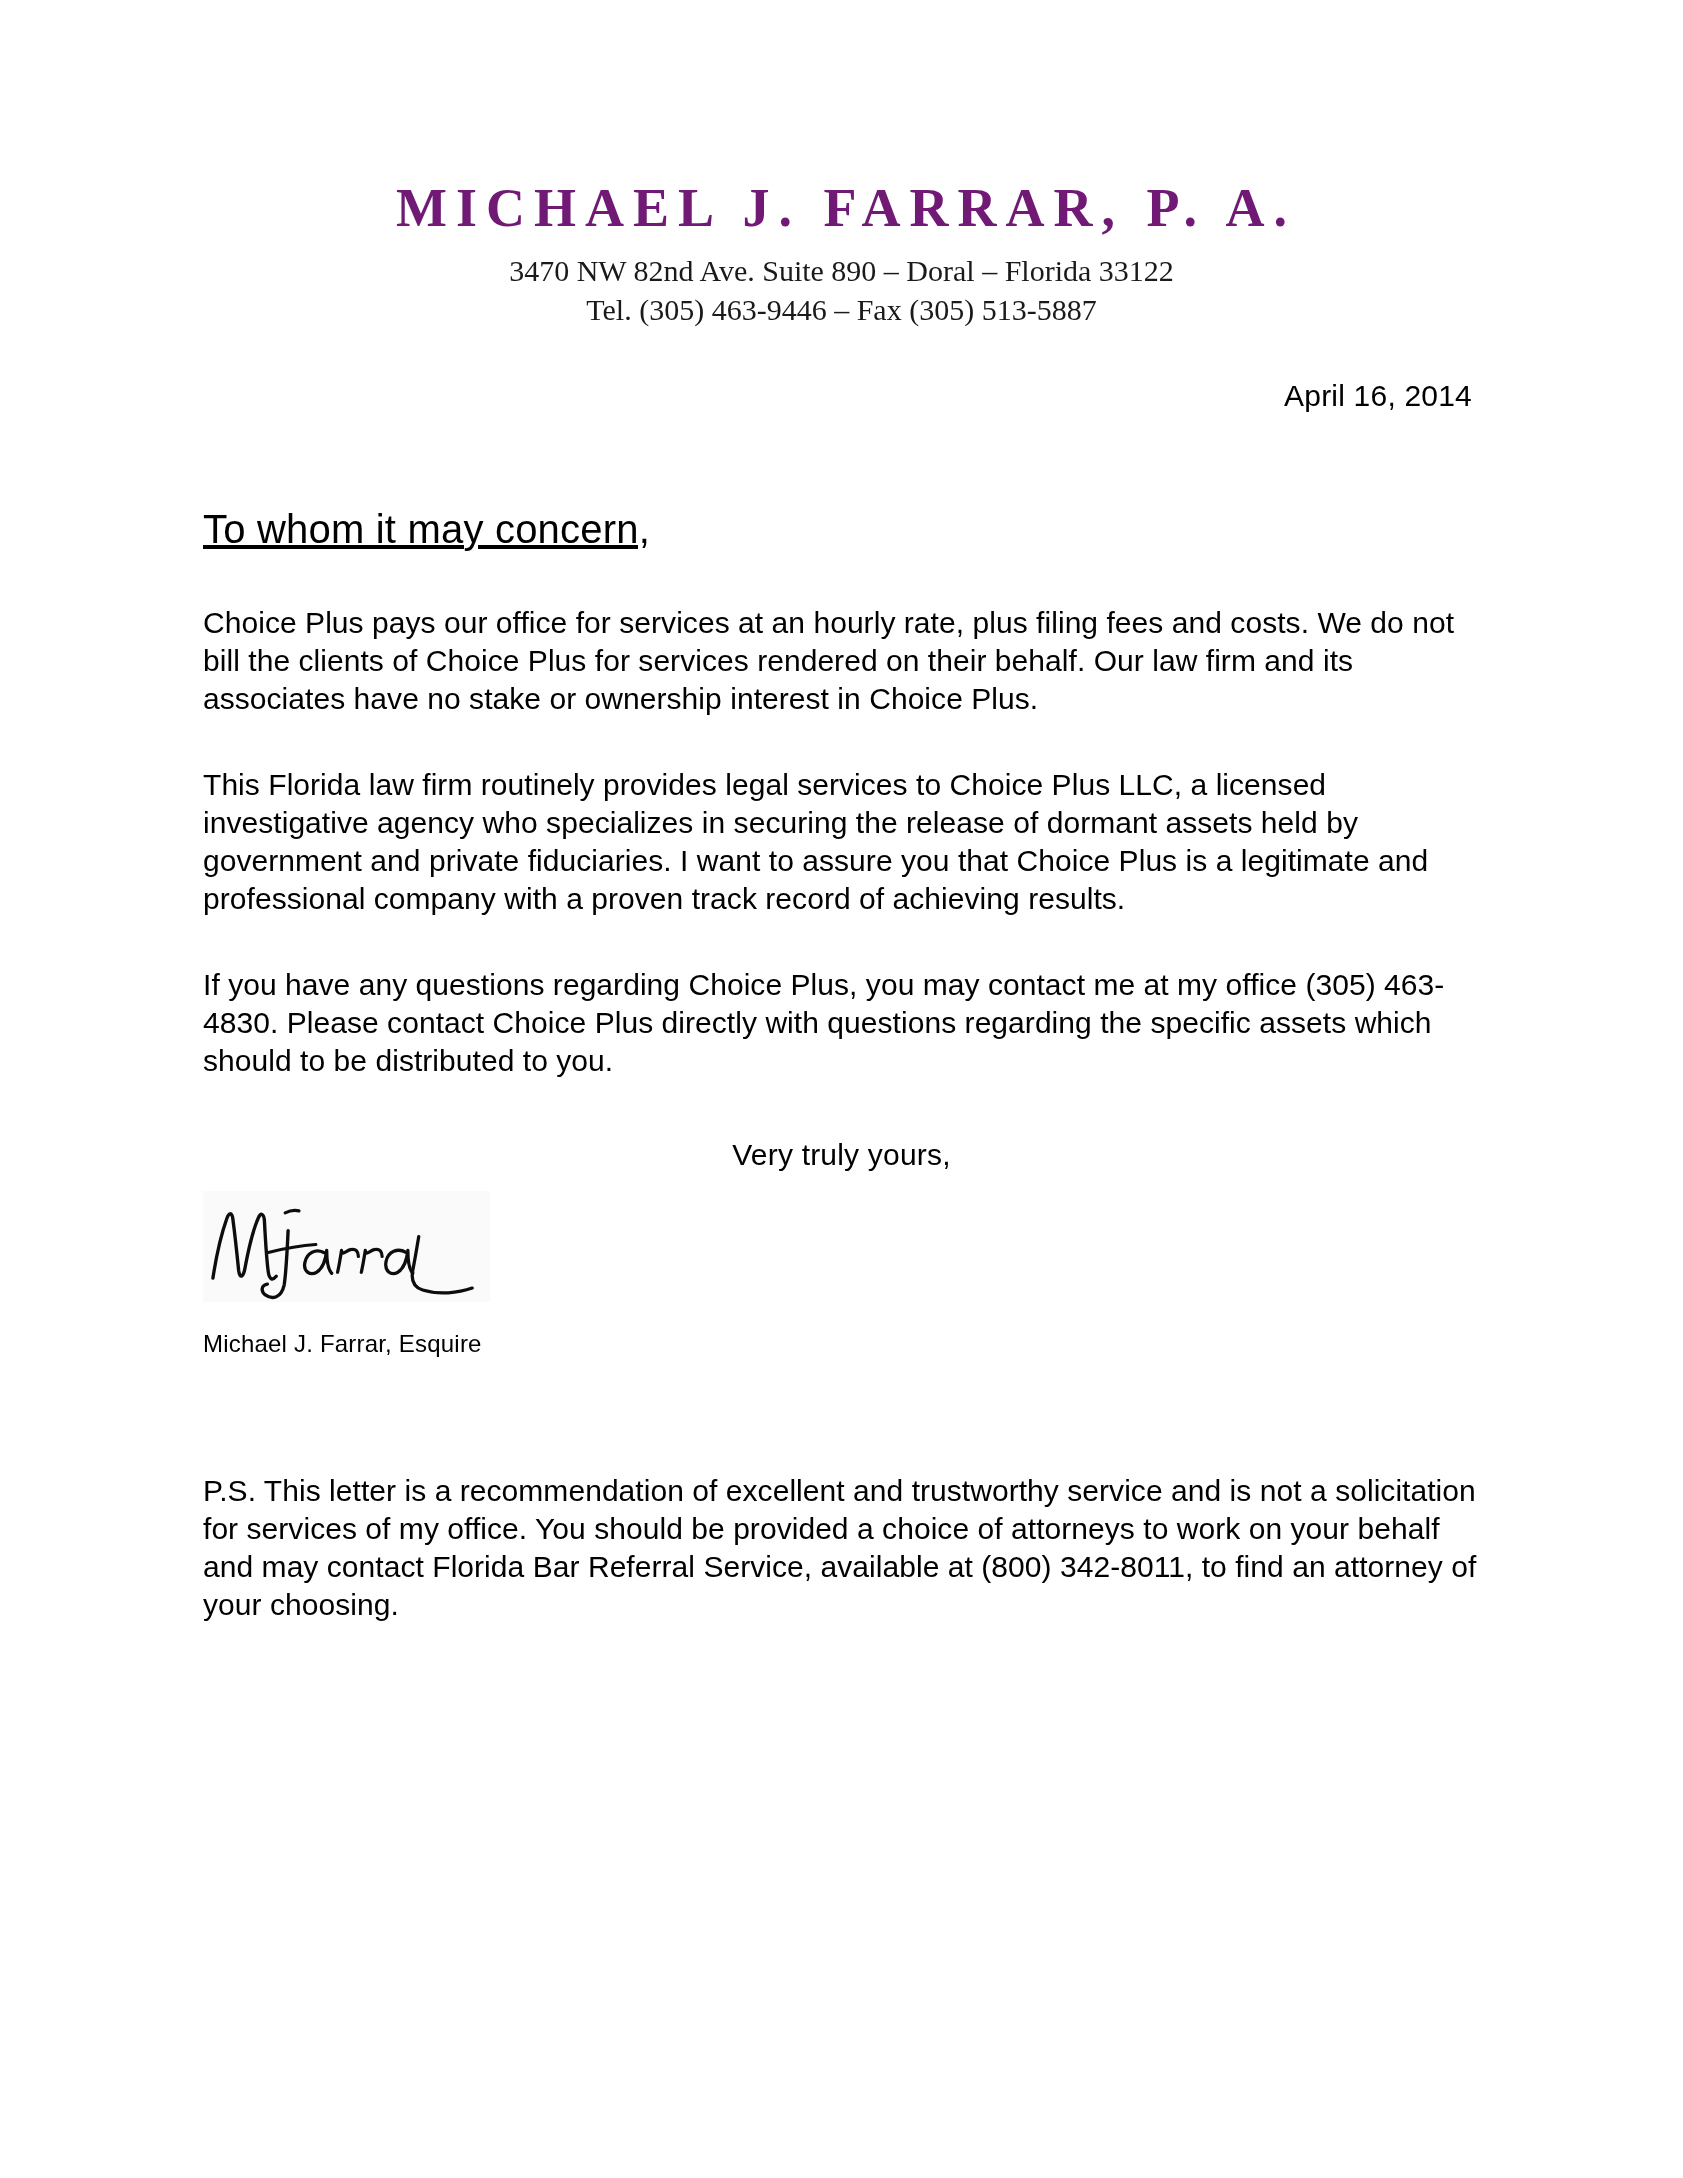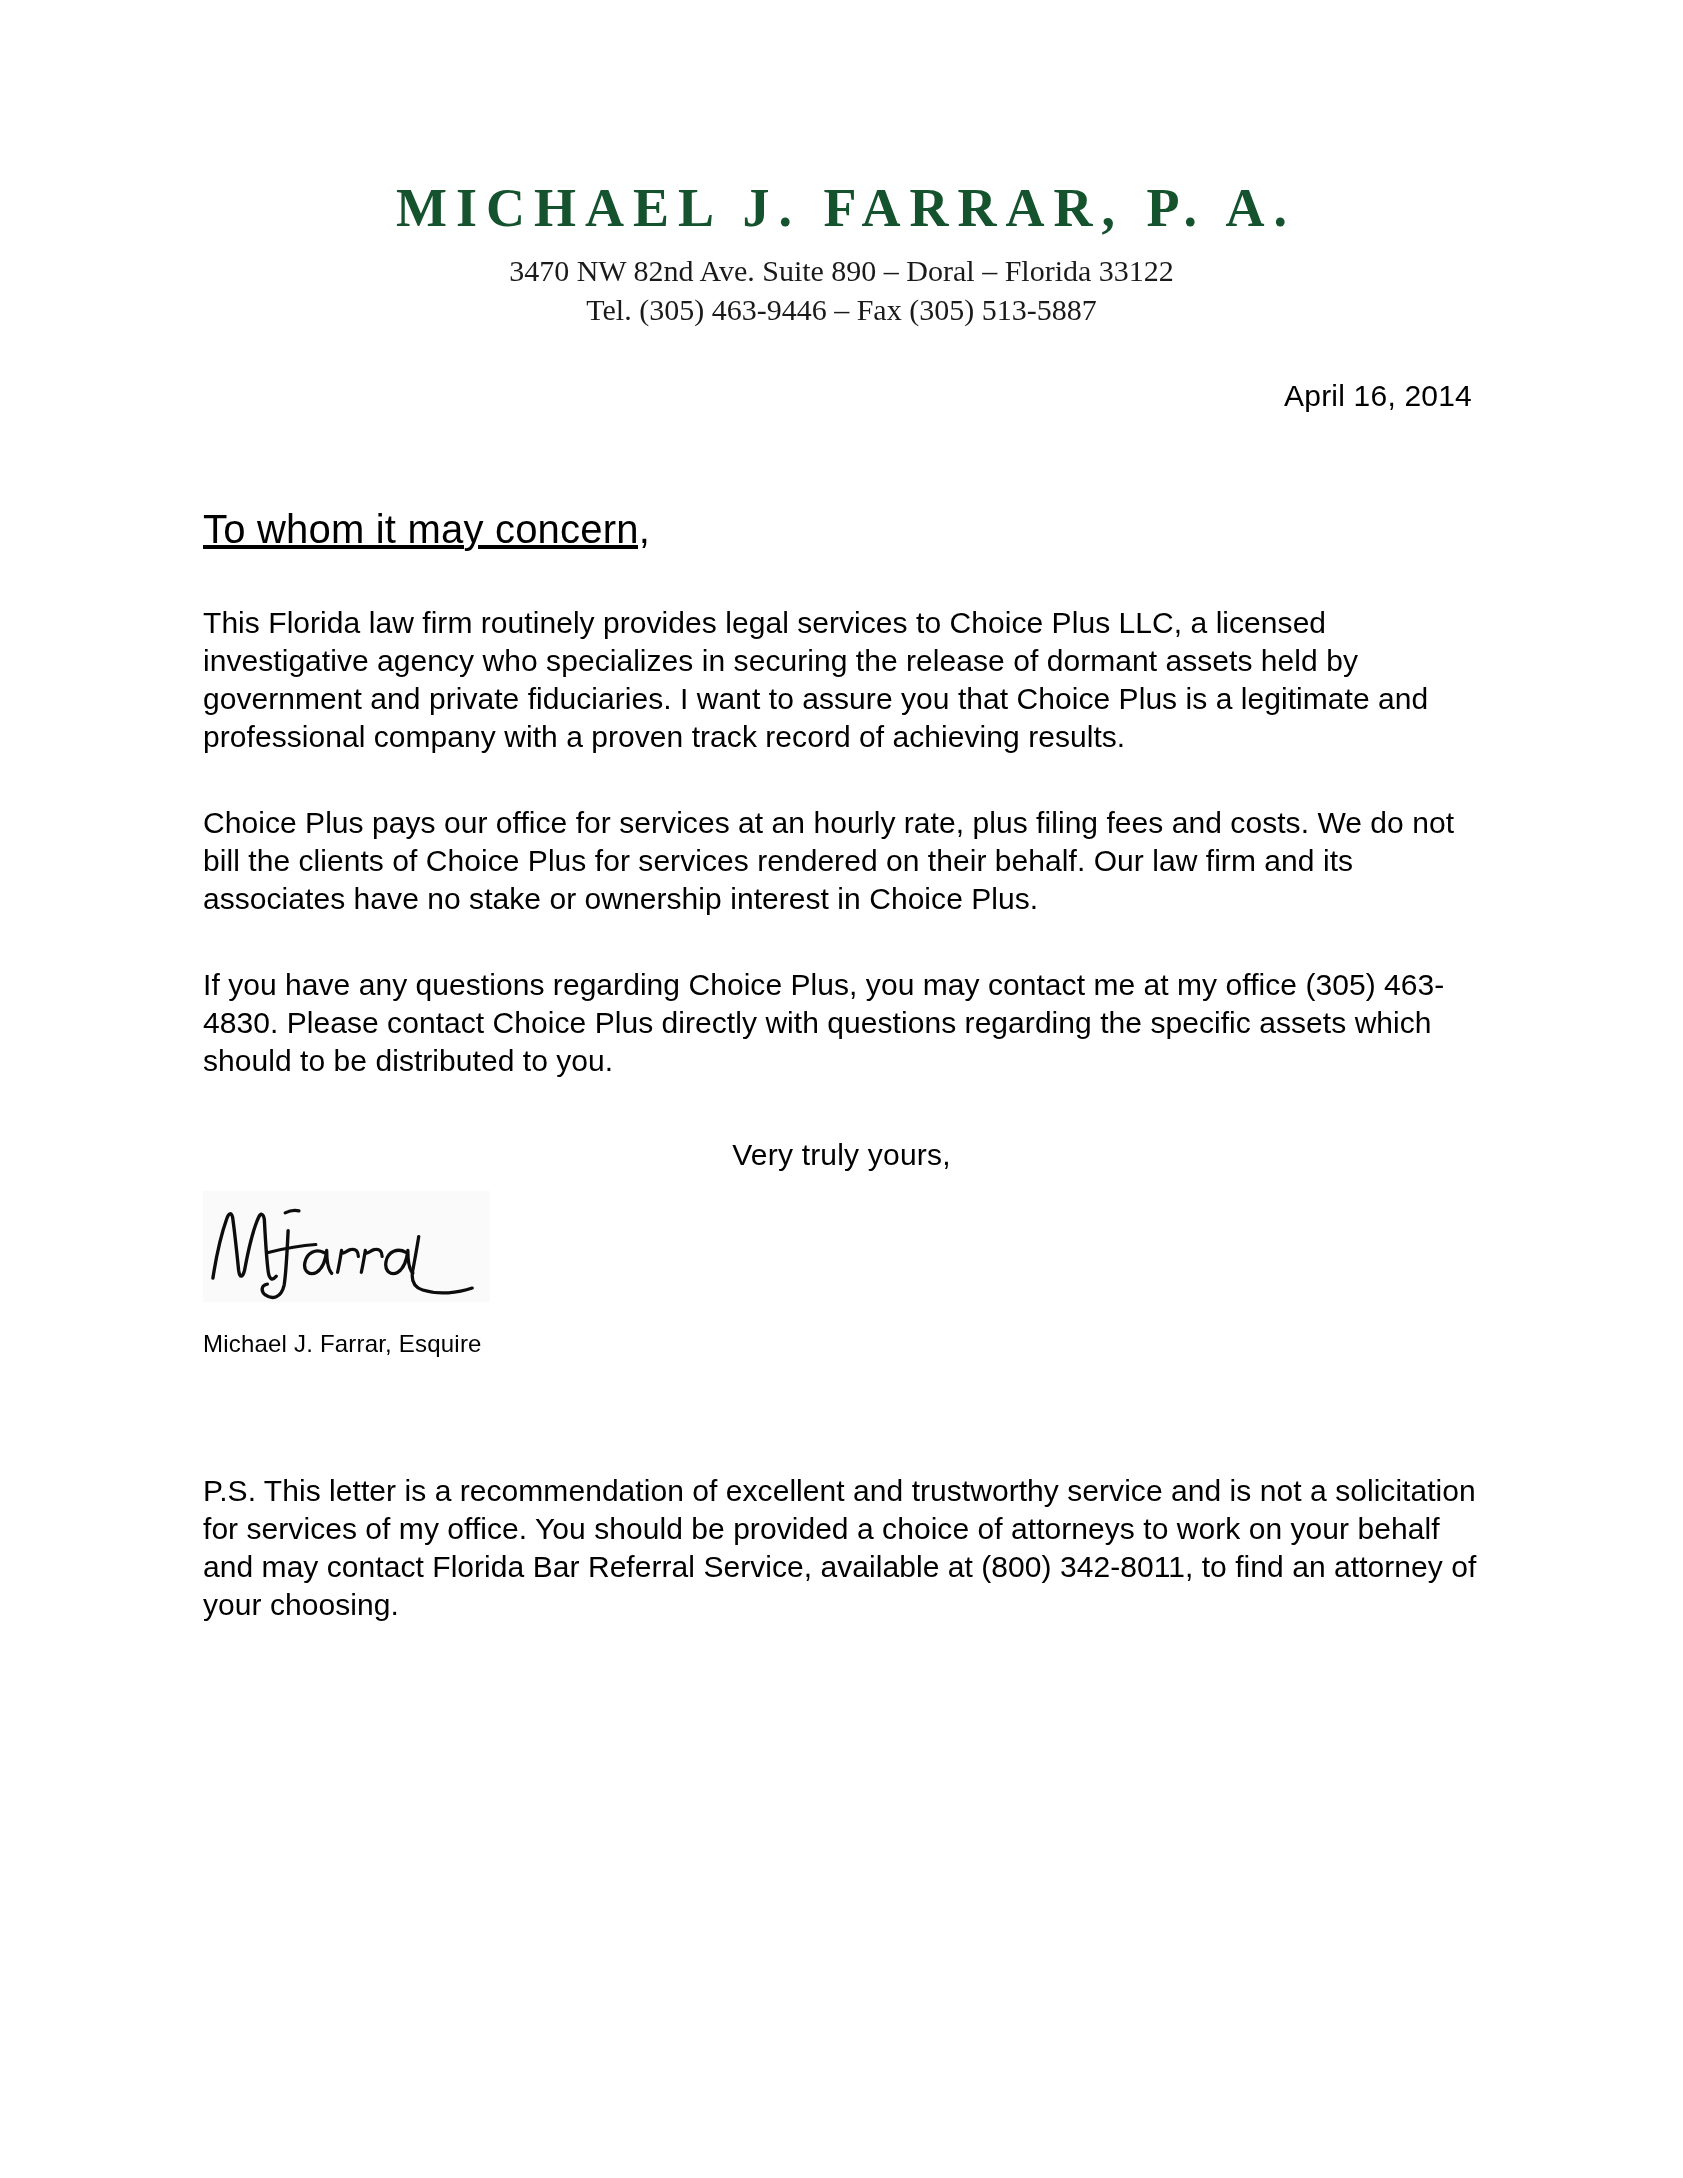--- a/index.html
+++ b/index.html
@@ -28,21 +28,21 @@
   
   .letterhead {
     text-align: center;
     padding-top: 180px;
   }
   .firm-name {
     font-family: "Liberation Serif", serif;
     font-size: 54px;
     line-height: 1.06;
     letter-spacing: 9px;
-    color: #14532d;
+    color: #701a75;
     white-space: nowrap;
     margin: 0;
     padding-left: 9px;
   }
   .contact-line {
     font-family: "Liberation Serif", serif;
     font-size: 30px;
     line-height: 1.3;
     color: #1a1a1a;
     margin: 0;
@@ -139,23 +139,23 @@
     <div class="contact-line first">3470 NW 82nd Ave. Suite 890 – Doral – Florida 33122</div>
     <div class="contact-line">Tel. (305) 463-9446 – Fax (305) 513-5887</div>
   </header>
 
   <main class="letter-body">
 
     <div class="date-line">April 16, 2014</div>
 
     <div class="salutation">To whom it may concern,</div>
 
+    <p class="para">Choice Plus pays our office for services at an hourly rate, plus filing fees and costs. We do not bill the clients of Choice Plus for services rendered on their behalf. Our law firm and its associates have no stake or ownership interest in Choice Plus.</p>
+
     <p class="para">This Florida law firm routinely provides legal services to Choice Plus LLC, a licensed investigative agency who specializes in securing the release of dormant assets held by government and private fiduciaries.  I want to assure you that Choice Plus is a legitimate and professional company with a proven track record of achieving results.</p>
-
-    <p class="para">Choice Plus pays our office for services at an hourly rate, plus filing fees and costs. We do not bill the clients of Choice Plus for services rendered on their behalf. Our law firm and its associates have no stake or ownership interest in Choice Plus.</p>
 
     <p class="para">If you have any questions regarding Choice Plus, you may contact me at my office (305) 463-4830.  Please contact Choice Plus directly with questions regarding the specific assets which should to be distributed to you.</p>
 
     <div class="closing">Very truly yours,</div>
 
     <div class="signature-block">
       <div class="signature-img">
         <svg viewBox="0 0 290 112" xmlns="http://www.w3.org/2000/svg" fill="none" stroke="#0d0d0d" stroke-linecap="round" stroke-linejoin="round">
 
           <path d="M10 88 C14 62 19 42 24 28 C26 22 29 21 30 27 C32 42 34 60 36 80 C37 88 40 88 42 80 C46 58 51 38 56 27 C58 22 61 22 62 29 C63 48 64 68 66 82 C67 89 70 91 74 86" stroke-width="3.4"></path>

